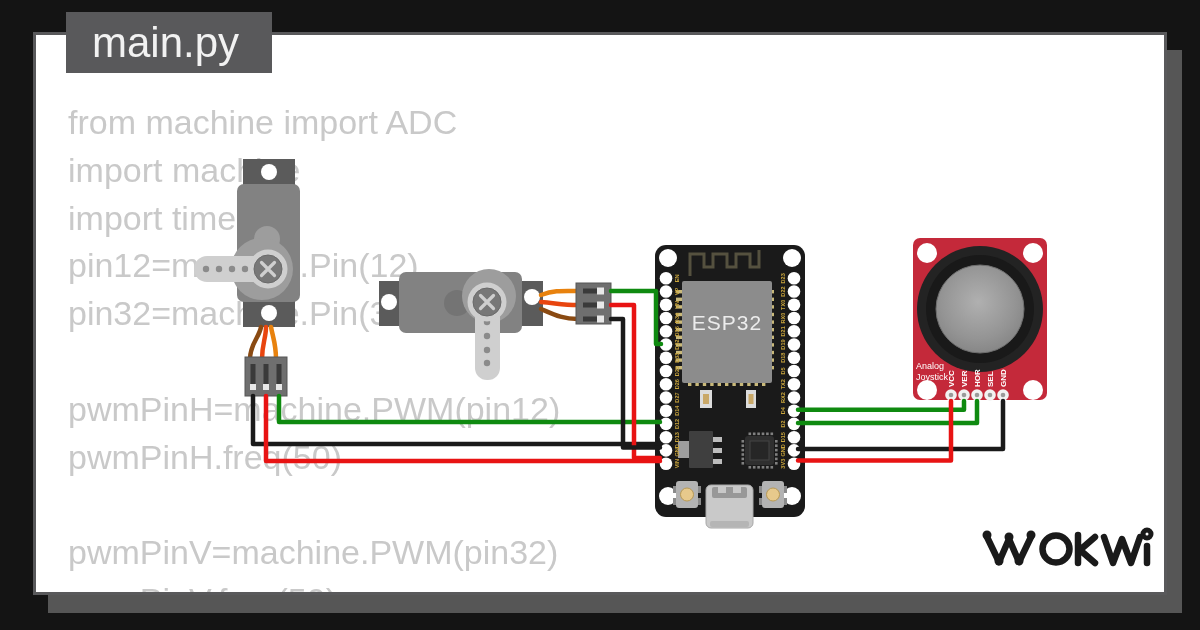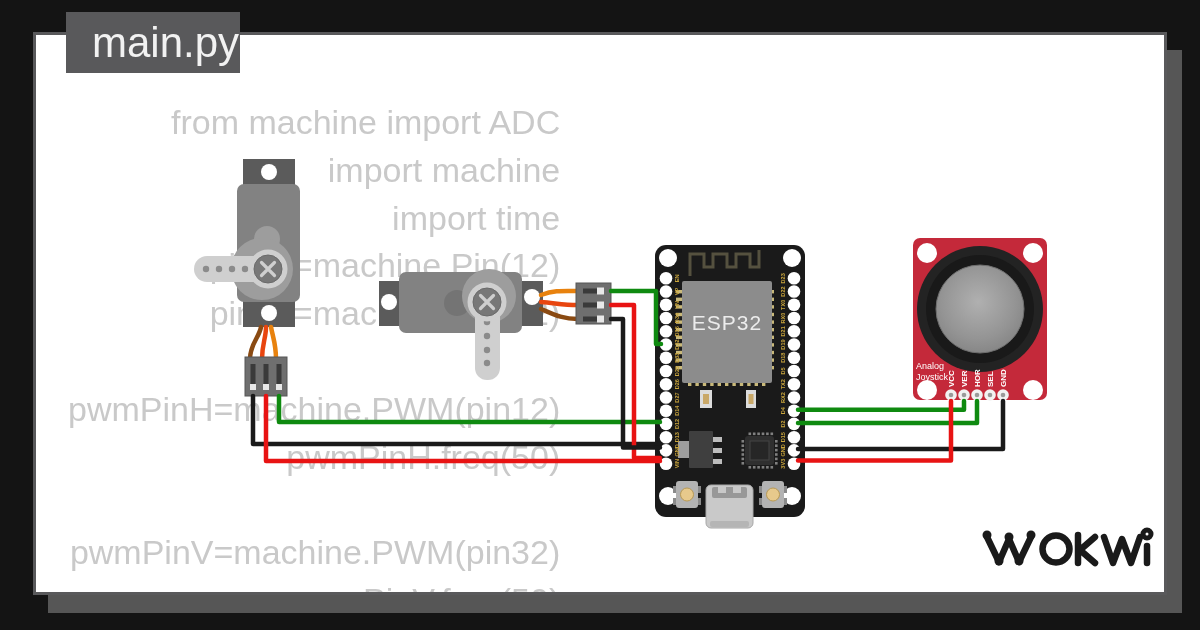--- a/index.html
+++ b/index.html
@@ -10,23 +10,23 @@
   }
   .sheet {
     position:absolute; left:33px; top:32px; width:1134px; height:563px;
     background:#ffffff; border:3px solid #59595b; box-sizing:border-box;
     box-shadow:15px 18px 0 0 #565656; overflow:hidden;
   }
   .code {
     position:absolute; left:32px; top:64px;
     font-size:34px; line-height:47.8px; color:#c9c9c9; white-space:pre;
   }
-  .code-line { height:47.8px;text-align:right; }
+  .code-line { height:47.8px; }
   .tab {
-    position:absolute; left:66px; top:12px; width:174px; height:61px;
+    position:absolute; left:66px; top:12px; width:206px; height:61px;
     background:#59595b; color:#f2f2f2; font-size:42px; line-height:61px;
     padding-left:26px; box-sizing:border-box;
   }
   svg.scene { position:absolute; left:0; top:0; }
   svg text { font-family:"Liberation Sans", sans-serif; }
   .pinlabel { font-size:5.6px; font-weight:700; fill:#c8a43c; }
   .joylabel { font-size:8px; font-weight:700; fill:#ffffff; }
   .silk     { font-size:9px; fill:#ffffff; }
   .chiplabel{ font-size:21px; fill:#ececec; letter-spacing:1px; }
   .wire { fill:none; stroke-width:4.5; stroke-linejoin:round; stroke-linecap:round; }

